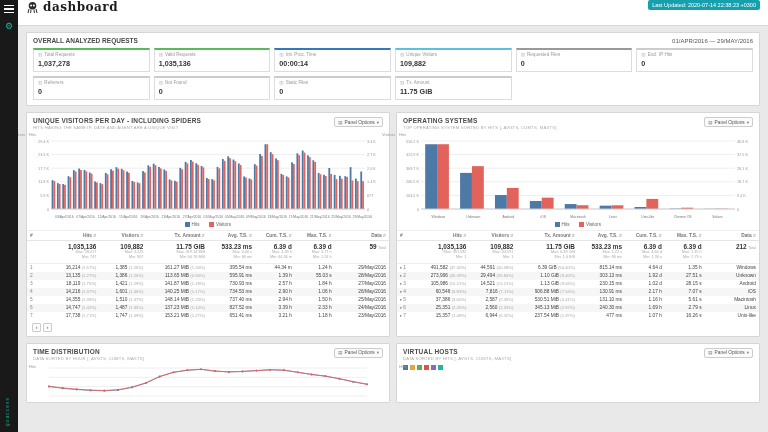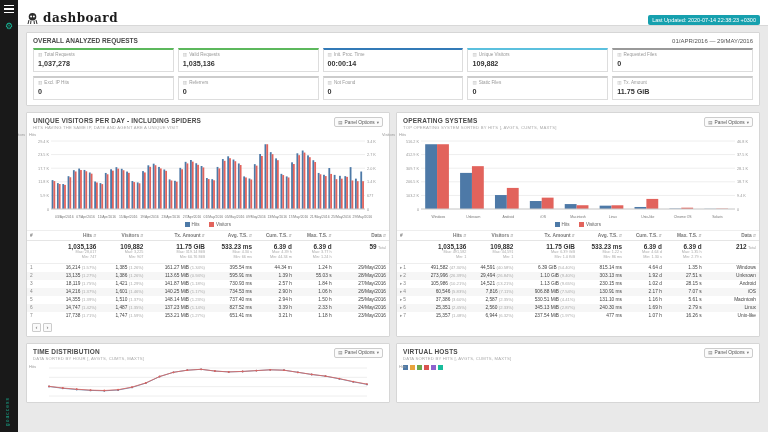--- a/index.html
+++ b/index.html
@@ -10,41 +10,41 @@
   
   .sidebar { width:18px; background:#191919; position:relative; flex:none; height:100%; }
   .navtoggle { width:18px; height:18px; display:flex; flex-direction:column; justify-content:center; align-items:center; gap:2px; cursor:pointer; }
   .navtoggle i { display:block; width:10px; height:1.5px; background:#fff; }
   .gearbtn { width:18px; height:16px; text-align:center; font-size:9px; color:#18bc9c; line-height:16px; cursor:pointer; }
   .brandv { position:absolute; bottom:6px; left:4px; writing-mode:vertical-rl; transform:rotate(180deg);
     font-size:5px; color:#18bc9c; letter-spacing:1px; opacity:.85; }
 
   
   .main { flex:1; display:flex; flex-direction:column; min-width:0; }
-  .topbar { height:26px; background:#fff; border-bottom:1px solid #d8d8d8; display:flex; align-items:flex-end; padding:0 8px; flex:none; }
+  .topbar { height:26px; background:#fff; border-bottom:1px solid #d8d8d8; display:flex; align-items:flex-start; padding:0 8px; flex:none; }
   .logo { display:flex; align-items:center; gap:4px; }
   .logo-text { font-family:"DejaVu Serif", serif; font-weight:bold; font-size:12px; color:#1c1c1c; letter-spacing:.5px; }
   .updated { margin-left:auto; background:#16a0ae; color:#fff; font-size:5.5px; padding:2px 4px; border-radius:2px; }
 
   .content { padding:6px 8px; overflow:hidden; }
 
   .panel { background:#fff; border:1px solid #d6d6d6; border-radius:1px; }
   .phead { display:flex; justify-content:space-between; align-items:flex-start; padding:4px 6px 3px; }
   .ptitle { font-size:6.5px; font-weight:bold; color:#4a4a4a; letter-spacing:.2px; }
   .psub { font-size:4.2px; color:#aaa; margin-top:1px; letter-spacing:.2px; }
   .popt { display:inline-flex; align-items:center; gap:2px; font-size:4.8px; color:#555; background:#fbfbfb;
     border:1px solid #ccc; border-radius:2px; padding:1.5px 3px; cursor:pointer; font-family:inherit; }
   .popt .ic { font-size:4.5px; color:#777; }
 
   
   .overall { margin-bottom:6px; padding-bottom:5px; }
   .ovhead { display:flex; justify-content:space-between; align-items:center; padding:4px 6px 2px; }
   .ovtitle { font-size:6.5px; font-weight:bold; color:#4a4a4a; }
   .ovrange { font-size:6px; color:#555; }
-  .cards { display:grid; grid-template-columns:repeat(5,1fr); gap:4px; padding:2px 6px 0; }
+  .cards { display:grid; grid-template-columns:repeat(6,1fr); gap:4px; padding:2px 6px 0; }
   .card { border:1px solid #ddd; border-top-width:2px; padding:2px 4px 3px; background:#fff; min-height:22px; }
   .clabel { font-size:4.6px; color:#999; display:flex; align-items:center; gap:2px; white-space:nowrap; }
   .clabel .ic { font-size:4.6px; color:#bbb; }
   .cvalue { font-size:7.2px; font-weight:bold; color:#333; margin-top:2px; }
 
   .grid2 { display:grid; grid-template-columns:1fr 1fr; gap:6px; }
   .grid2.bottom { margin-top:6px; }
 
   
   .chart { position:relative; height:86px; margin:1px 4px 0; }

